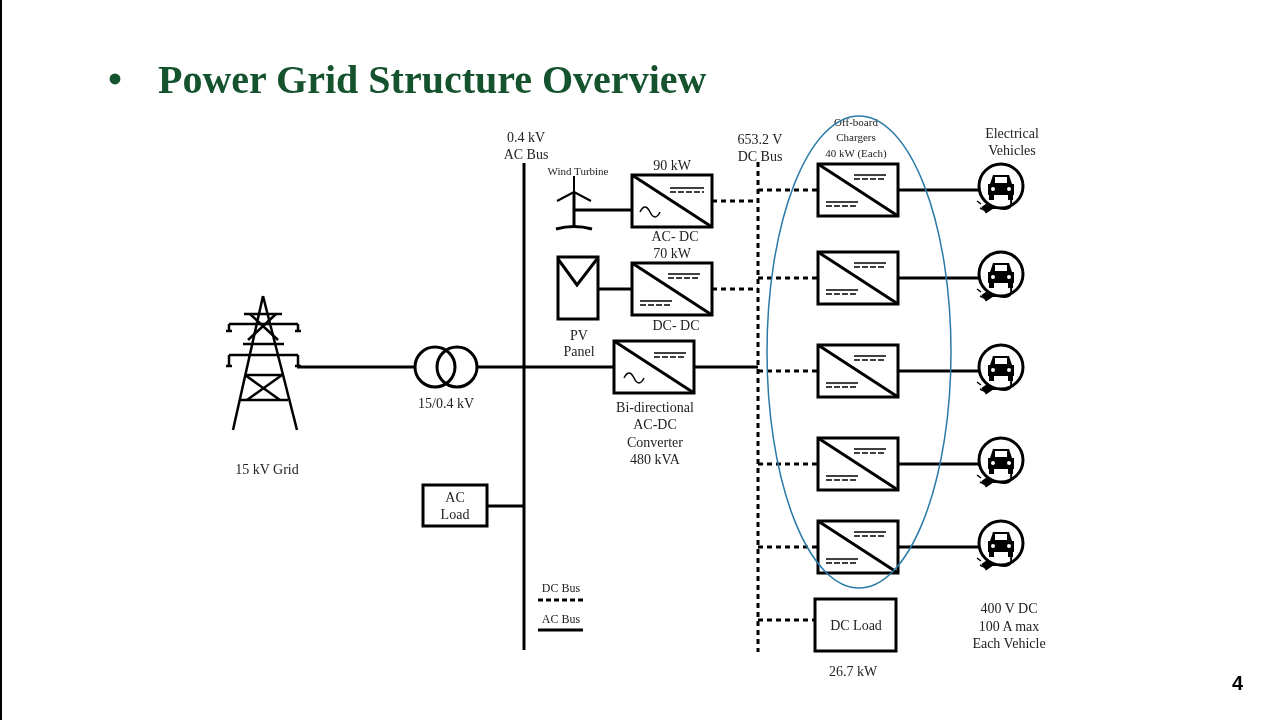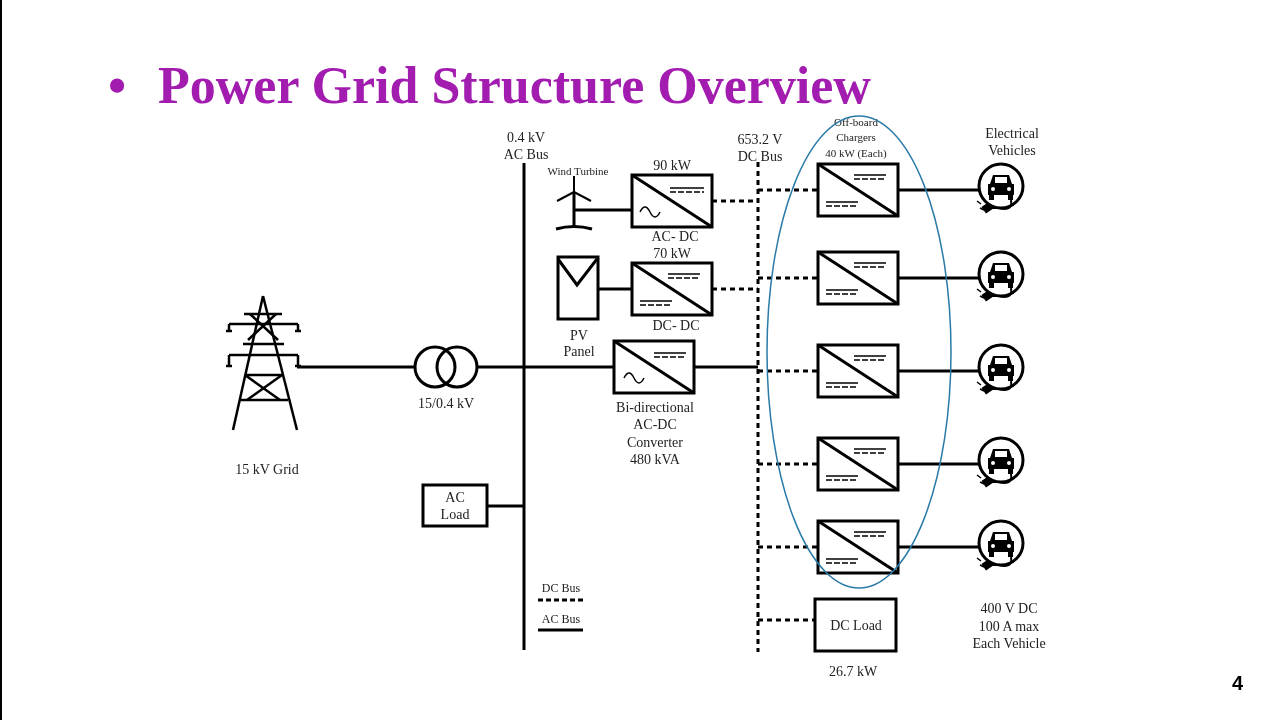--- a/index.html
+++ b/index.html
@@ -1,18 +1,18 @@
 <!DOCTYPE html>
 <html><head>
 <meta charset="utf-8">
 <style>
   html, body { margin: 0; padding: 0; background: #ffffff; }
   body { width: 1280px; height: 720px; position: relative; overflow: hidden; font-family: "Liberation Serif", serif; }
   .left-edge { position: absolute; left: 0; top: 0; width: 2px; height: 720px; background: #000; }
-  .title { position: absolute; left: 108px; top: 56px; font-family: "Liberation Serif", serif; font-weight: bold; font-size: 52px; color: #a21caf; white-space: nowrap; }
+  .title { position: absolute; left: 108px; top: 56px; font-family: "Liberation Serif", serif; font-weight: bold; font-size: 40px; color: #14532d; white-space: nowrap; }
   .title .bullet { display: inline-block; width: 50px; }
   .page-num { position: absolute; left: 1232px; top: 672px; font-family: "Liberation Sans", sans-serif; font-weight: bold; font-size: 20px; color: #000; }
   svg.diagram { position: absolute; left: 0; top: 0; }
   svg text { font-family: "Liberation Serif", serif; fill: #222; }
 </style>
 </head>
 <body>
 
 <div class="left-edge"></div>
 

